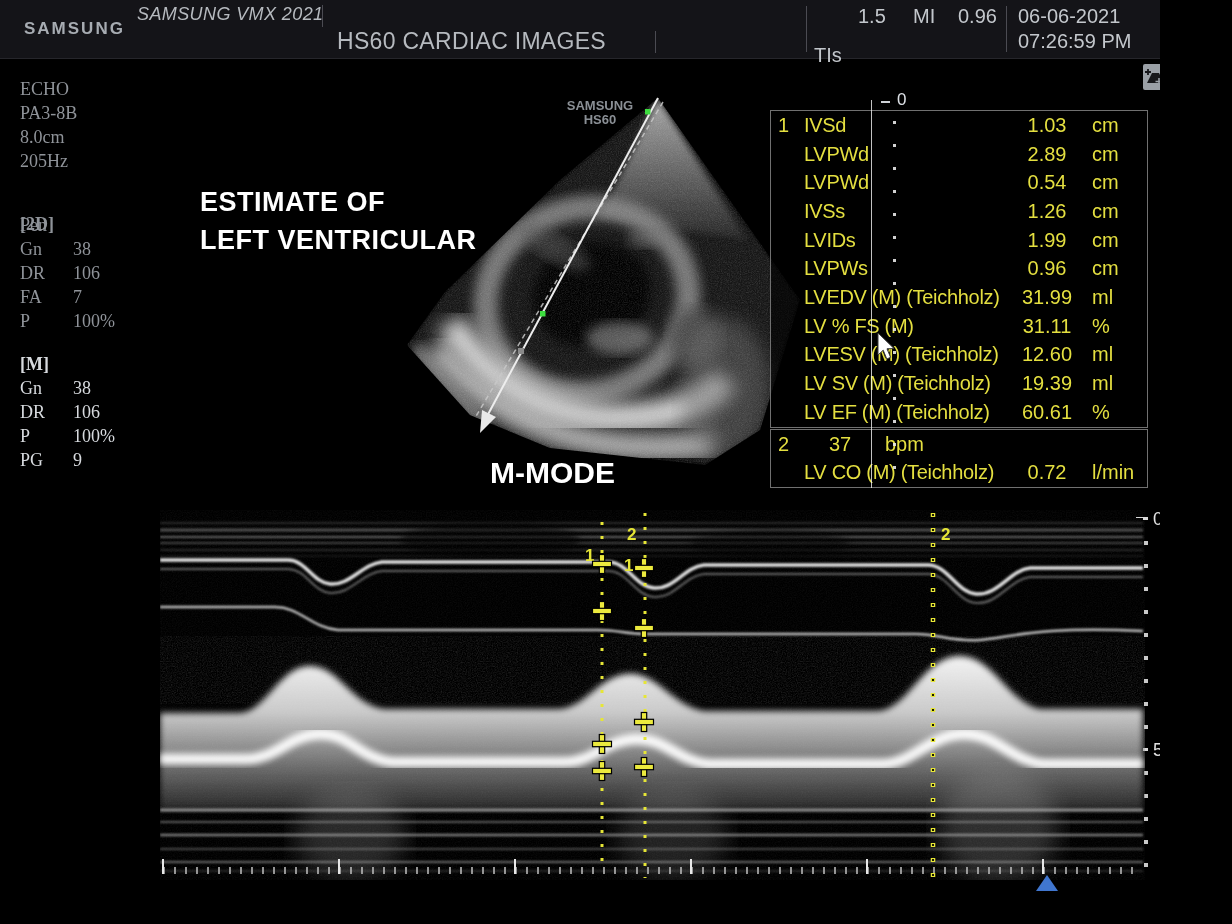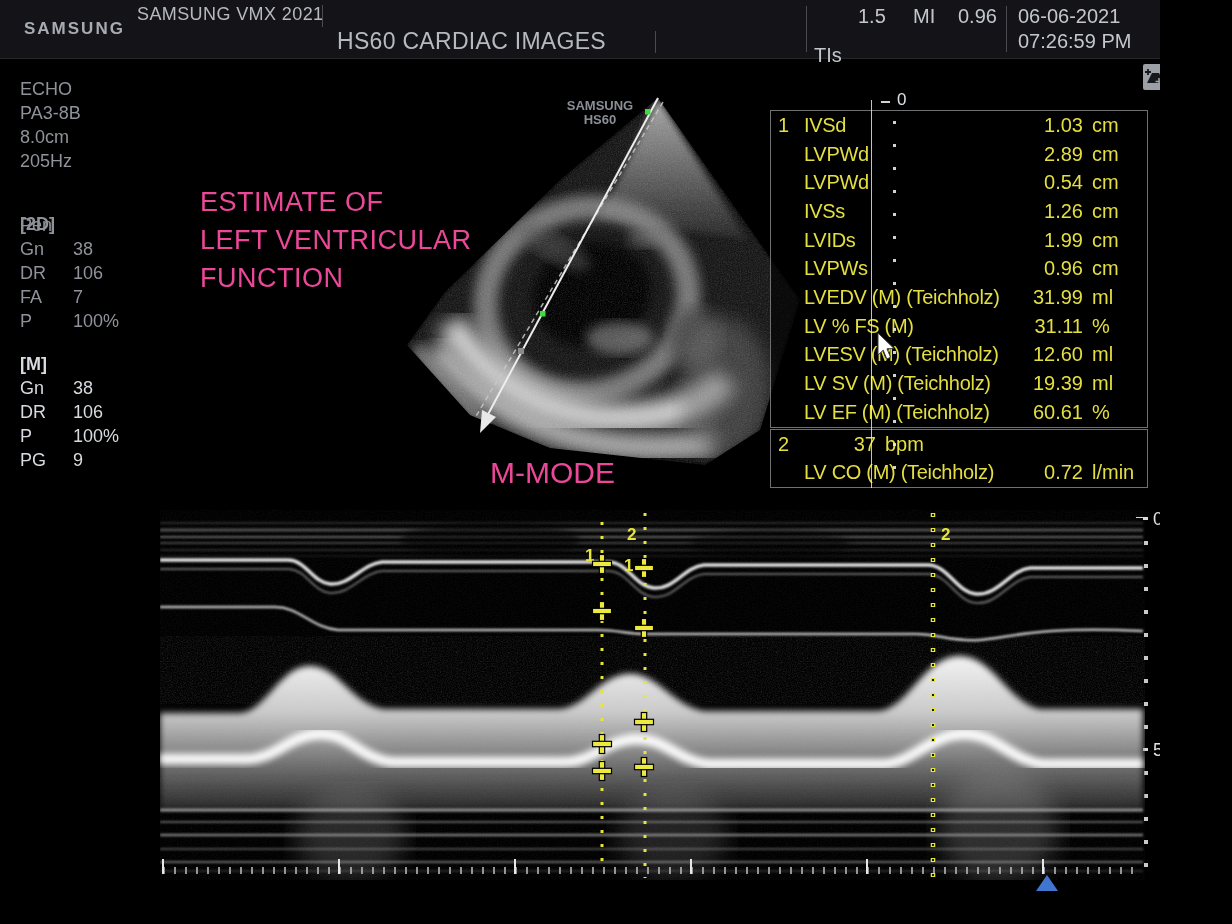--- a/index.html
+++ b/index.html
@@ -5,56 +5,56 @@
   html,body{margin:0;padding:0;background:#000;}
   .screen{position:relative;width:1160px;height:924px;background:#000;overflow:hidden;
           font-family:"Liberation Sans",sans-serif;}
   .abs{position:absolute;}
 
   
   .topbar{position:absolute;left:0;top:0;width:1232px;height:58px;background:#141418;
           border-bottom:1px solid #26262b;z-index:6;}
   .brand{position:absolute;left:24px;top:19px;font-size:17px;font-weight:bold;
          letter-spacing:2px;color:#a7acb2;}
-  .study1{position:absolute;left:137px;top:4px;font-size:18px;color:#b6babf;letter-spacing:.4px;}
+  .study1{position:absolute;left:137px;top:4px;font-size:18px;color:#b6babf;letter-spacing:.4px;font-style:italic;}
   .study2{position:absolute;left:337px;top:28px;font-size:23px;color:#b6babf;letter-spacing:.3px;}
   .vdiv{position:absolute;width:1px;background:#4b4b52;}
   .idx-grp{position:absolute;top:5px;font-size:20px;color:#c3c7cc;}
   .dt{position:absolute;font-size:20px;color:#c3c7cc;}
 
   
   .tool{position:absolute;top:64px;width:25px;height:26px;background:#9aa0a6;border-radius:2px;
         display:flex;align-items:center;justify-content:center;z-index:6;}
   .tool span{font-size:11px;font-weight:bold;color:#17181b;letter-spacing:0;}
 
   
   .graybar{position:absolute;left:1198px;top:133px;width:20px;height:170px;
            background:linear-gradient(to bottom,#ffffff,#0a0a0a);z-index:2;}
 
   
-  .side-line{position:absolute;left:20px;font-size:18px;color:#8f9399;white-space:nowrap;z-index:3;}
+  .side-line{position:absolute;left:20px;font-size:18px;color:#8f9399;white-space:nowrap;z-index:3;font-family:Liberation Serif, serif;}
   .side-line .v{position:absolute;left:53px;}
   .side-line.hd{font-weight:bold;}
   .side-line.m-active{color:#d7dade;}
 
   
-  .note{position:absolute;color:#ec4899;font-weight:normal;z-index:4;}
+  .note{position:absolute;color:#ffffff;font-weight:bold;z-index:4;}
   .note.est{left:200px;top:183px;font-size:27px;line-height:38px;letter-spacing:.5px;}
   .wm{position:absolute;left:555px;top:99px;width:90px;text-align:center;color:#8a8f95;
       font-weight:bold;font-size:13px;line-height:14px;z-index:2;}
 
   
   .meas-box{position:absolute;left:770px;width:378px;border:1px solid #707070;
             background:rgba(0,0,0,.62);box-sizing:border-box;z-index:3;}
   .meas-row{display:flex;align-items:center;color:#e4df40;font-size:20px;}
   #measBox1 .meas-row{height:28.7px;}
   #measBox2 .meas-row{height:28.3px;}
   .meas-row .idx{width:33px;padding-left:7px;box-sizing:border-box;}
   .meas-row .lbl{flex:1;white-space:nowrap;letter-spacing:-0.3px;}
-  .meas-row .val{width:72px;text-align:right;}
+  .meas-row .val{width:72px;text-align:center;}
   .meas-row .unit{width:64px;padding-left:9px;box-sizing:border-box;}
 
   
   .vline2d{position:absolute;left:871px;top:100px;width:1px;height:388px;
            background:rgba(242,242,242,.8);z-index:4;}
   .dots2d{position:absolute;left:893px;top:121px;width:3px;height:367px;opacity:.9;z-index:4;
           background:repeating-linear-gradient(to bottom,#e9e9e9 0 3px,transparent 3px 23px);}
   .zero2d{position:absolute;left:897px;top:90px;font-size:17px;color:#dde1e6;z-index:5;}
   .dash2d{position:absolute;left:881px;top:101px;width:9px;height:2px;background:#cfd3d8;z-index:5;}
 
@@ -127,21 +127,20 @@
 
   <div class="side-line hd m-active" style="top:354px;">[M]</div>
   <div class="side-line m-active" style="top:378px;"><span>Gn</span><span class="v">38</span></div>
   <div class="side-line m-active" style="top:402px;"><span>DR</span><span class="v">106</span></div>
   <div class="side-line m-active" style="top:426px;"><span>P</span><span class="v">100%</span></div>
   <div class="side-line m-active" style="top:450px;"><span>PG</span><span class="v">9</span></div>
 
   <div class="note est">
     <div>ESTIMATE OF</div>
     <div>LEFT VENTRICULAR</div>
-    <div>FUNCTION</div>
   </div>
   <div class="note" style="left:490px;top:456px;font-size:30px;">M-MODE</div>
 
   <svg class="abs" style="left:395px;top:88px;z-index:1;" width="450" height="400" viewBox="0 0 450 400">
     <defs>
       <clipPath id="fanClip">
         <polygon points="263,10 405,212 365,342 310,377 155,360 75,327 12,257 50,204 165,92"></polygon>
       </clipPath>
       <filter id="b3">
           <feGaussianBlur stdDeviation="3"></feGaussianBlur>

